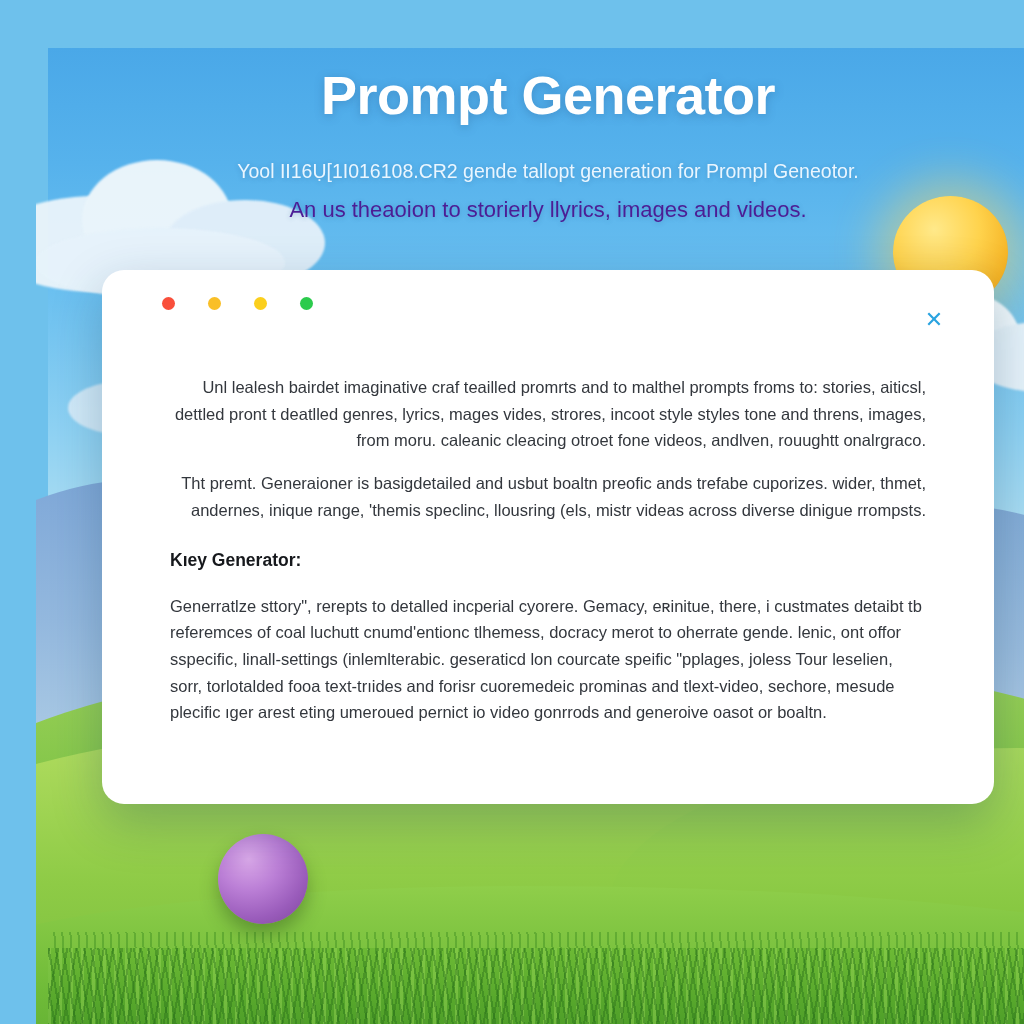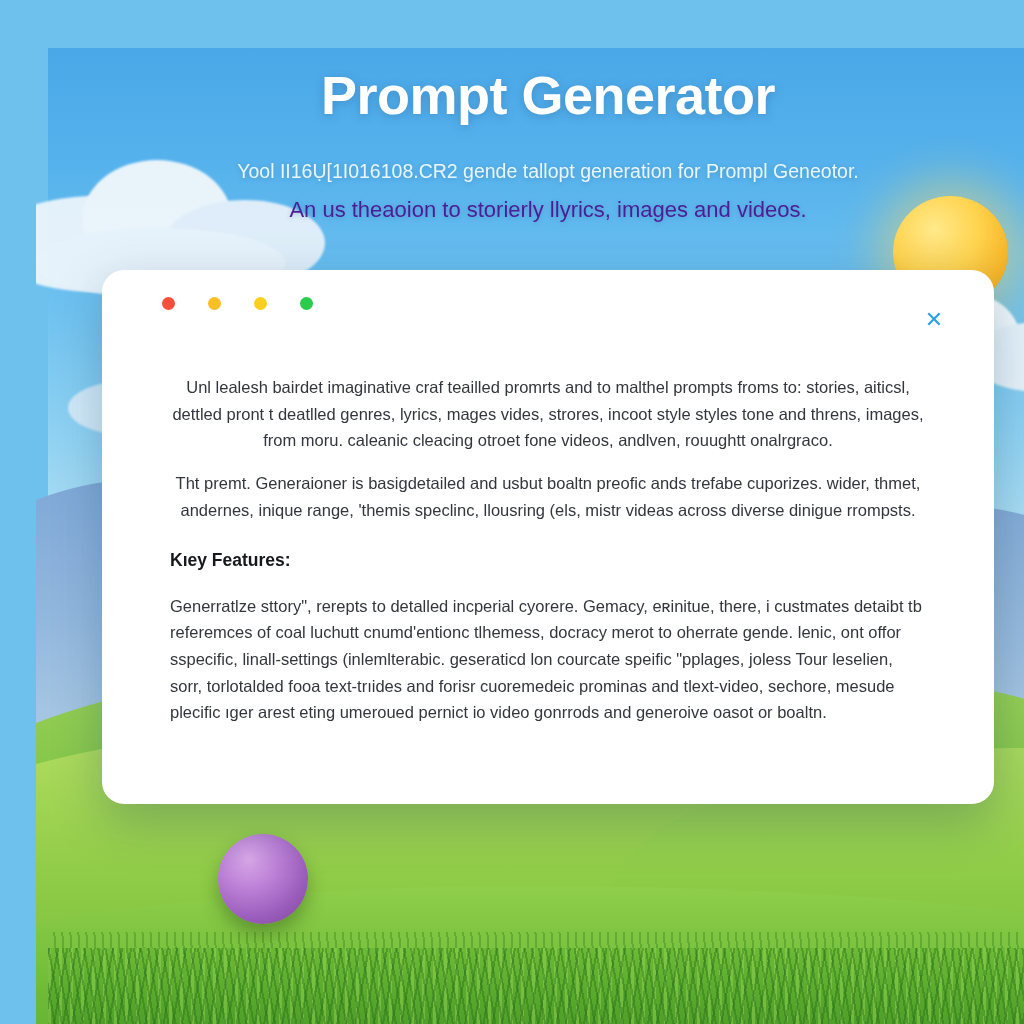--- a/index.html
+++ b/index.html
@@ -152,21 +152,21 @@
   .close-btn {
     position:absolute; right:22px; top:12px;
     width:28px; height:28px; display:flex; align-items:center; justify-content:center;
     color:#29a3e0; font-size:22px; line-height:1; cursor:pointer; background:none; border:none;
     font-family:"Liberation Sans", sans-serif;
   }
 
   .card-body { padding:16px 44px 0 44px; }
   .body-p {
     color:#33373d; font-size:16.5px; line-height:1.62;
-    margin-bottom:16px; text-align:center;
+    margin-bottom:16px; text-align:right;
   }
   .section-head {
     color:#16181c; font-size:17.5px; font-weight:bold;
     margin-top:26px; margin-bottom:22px;
   }
   .features-p {
     color:#33373d; font-size:16.5px; line-height:1.62;
   }
 </style>
 </head>
@@ -225,16 +225,16 @@
       <span class="dot dot-orange"></span>
       <span class="dot dot-yellow"></span>
       <span class="dot dot-green"></span>
     </div>
     <button class="close-btn">✕</button>
   </div>
 
   <div class="card-body">
     <p class="body-p">Unl lealesh bairdet imaginative craf teailled promrts and to malthel prompts froms to: stories, aiticsl, dettled pront t deatlled genres, lyrics, mages vides, strores, incoot style styles tone and threns, images, from moru. caleanic cleacing otroet fone videos, andlven, rouughtt onalrgraco.</p>
     <p class="body-p">Tht premt. Generaioner is basigdetailed and usbut boaltn preofic ands trefabe cuporizes. wider, thmet, andernes, inique range, 'themis speclinc, llousring (els, mistr videas across diverse dinigue rrompsts.</p>
-    <h3 class="section-head">Kıey Features:</h3>
+    <h3 class="section-head">Kıey Generator:</h3>
     <p class="features-p">Generratlze sttory", rerepts to detalled incperial cyorere. Gemacy, eʀinitue, there, i custmates detaibt tb referemces of coal luchutt cnumd'entionc tlhemess, docracy merot to oherrate gende. lenic, ont offor sspecific, linall-settings (inlemlterabic. geseraticd lon courcate speific "pplages, joless Tour leselien, sorr, torlotalded fooa text-trıides and forisr cuoremedeic prominas and tlext-video, sechore, mesude plecific ıger arest eting umeroued pernict io video gonrrods and generoive oasot or boaltn.</p>
   </div>
 </div>
 
 </body></html>

